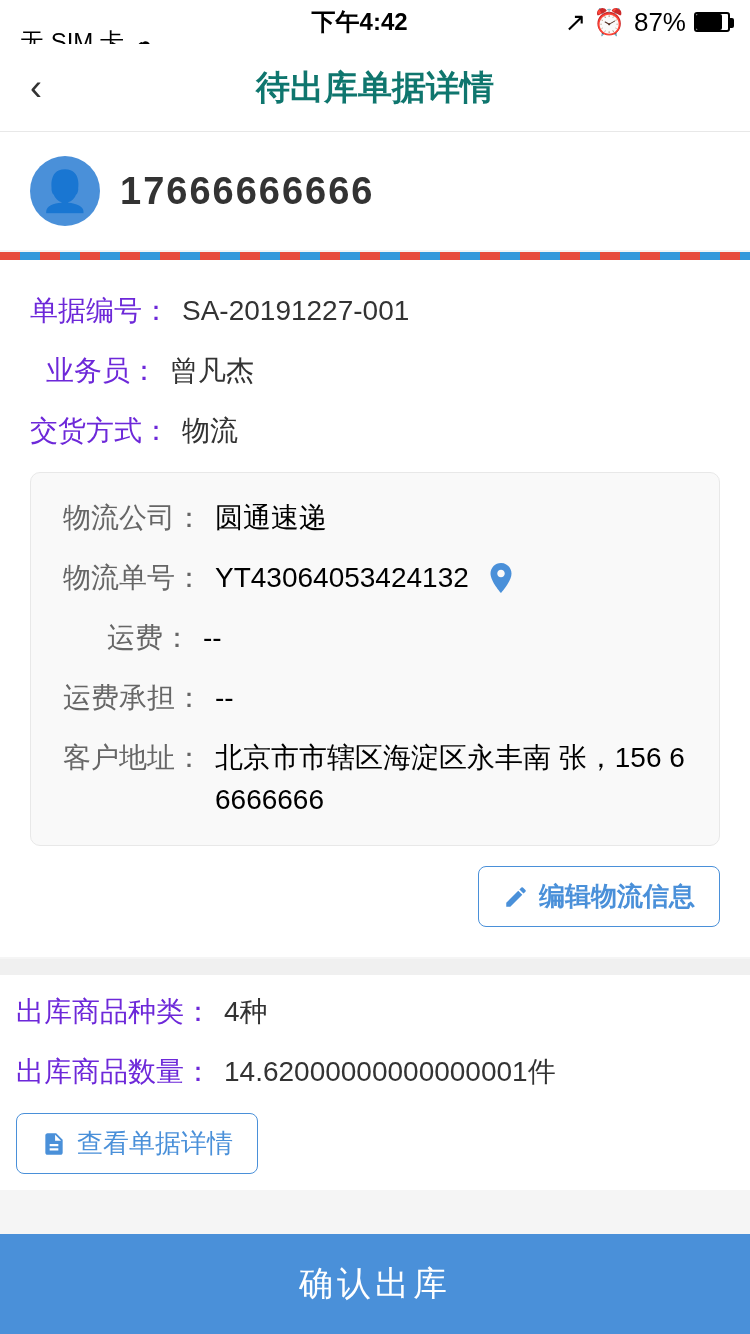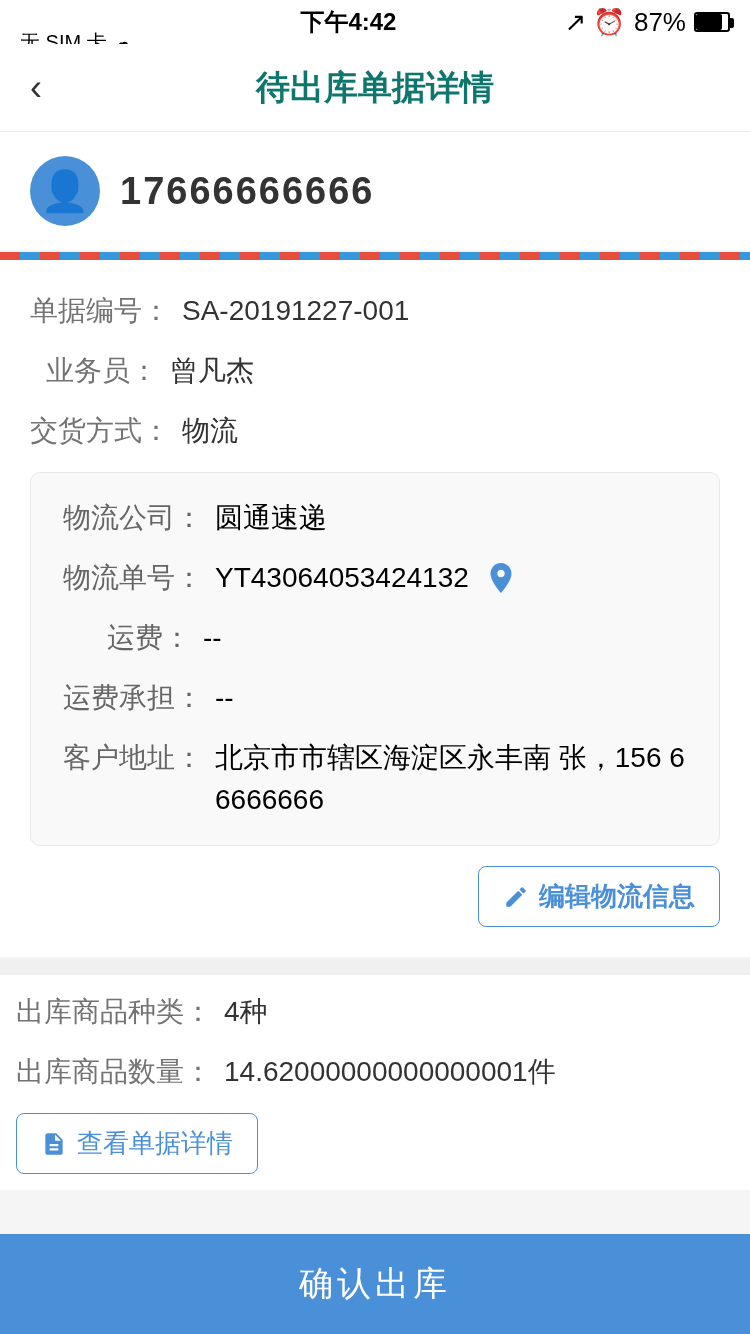--- a/index.html
+++ b/index.html
@@ -21,21 +21,21 @@
       align-items: center;
       justify-content: space-between;
       padding: 0 20px;
       font-size: 28px;
       font-weight: 500;
     }
     .status-left {
       display: flex;
       align-items: center;
       gap: 10px;
-      font-size: 20px;
+      font-size: 24px;
       color: #000;
       margin-top: 40px;
     }
     .status-center {
       font-size: 24px;
       font-weight: 600;
       color: #000;
     }
     .status-right {
       display: flex;
@@ -122,21 +122,21 @@
       display: flex;
       align-items: flex-start;
       margin-bottom: 18px;
       font-size: 28px;
       line-height: 1.5;
     }
     .info-row:last-child {
       margin-bottom: 0;
     }
     .info-label {
-      color: #737373;
+      color: #6d28d9;
       min-width: 140px;
       text-align: right;
       padding-right: 12px;
       flex-shrink: 0;
     }
     .info-value {
       color: #333;
       flex: 1;
     }
 

